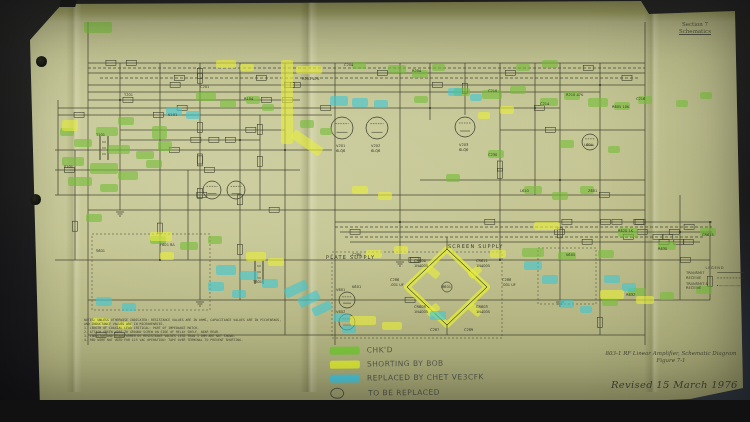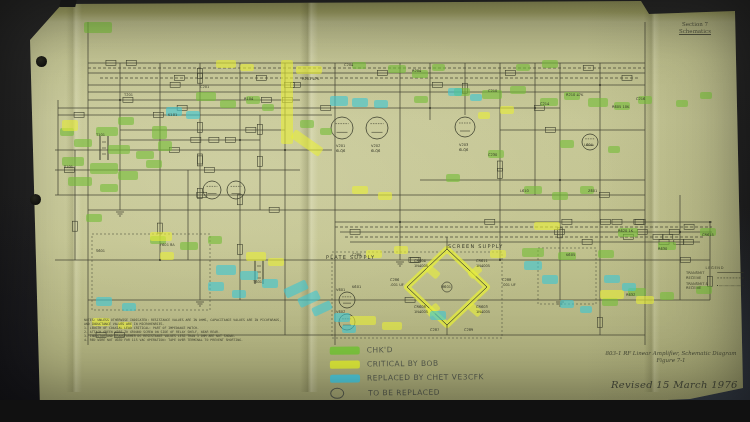--- a/index.html
+++ b/index.html
@@ -462,21 +462,21 @@
     </div>
   </div>
 
   <div class="markerkey">
     <div class="row">
       <span class="sw green"></span>
       <span class="txt">CHK'D</span>
     </div>
     <div class="row">
       <span class="sw yellow"></span>
-      <span class="txt">CRITICAL BY BOB</span>
+      <span class="txt">SHORTING BY BOB</span>
     </div>
     <div class="row">
       <span class="sw blue"></span>
       <span class="txt">REPLACED BY CHET VE3CFK</span>
     </div>
     <div class="row">
       <span class="sw circle"></span>
       <span class="txt">TO BE REPLACED</span>
     </div>
   </div>

